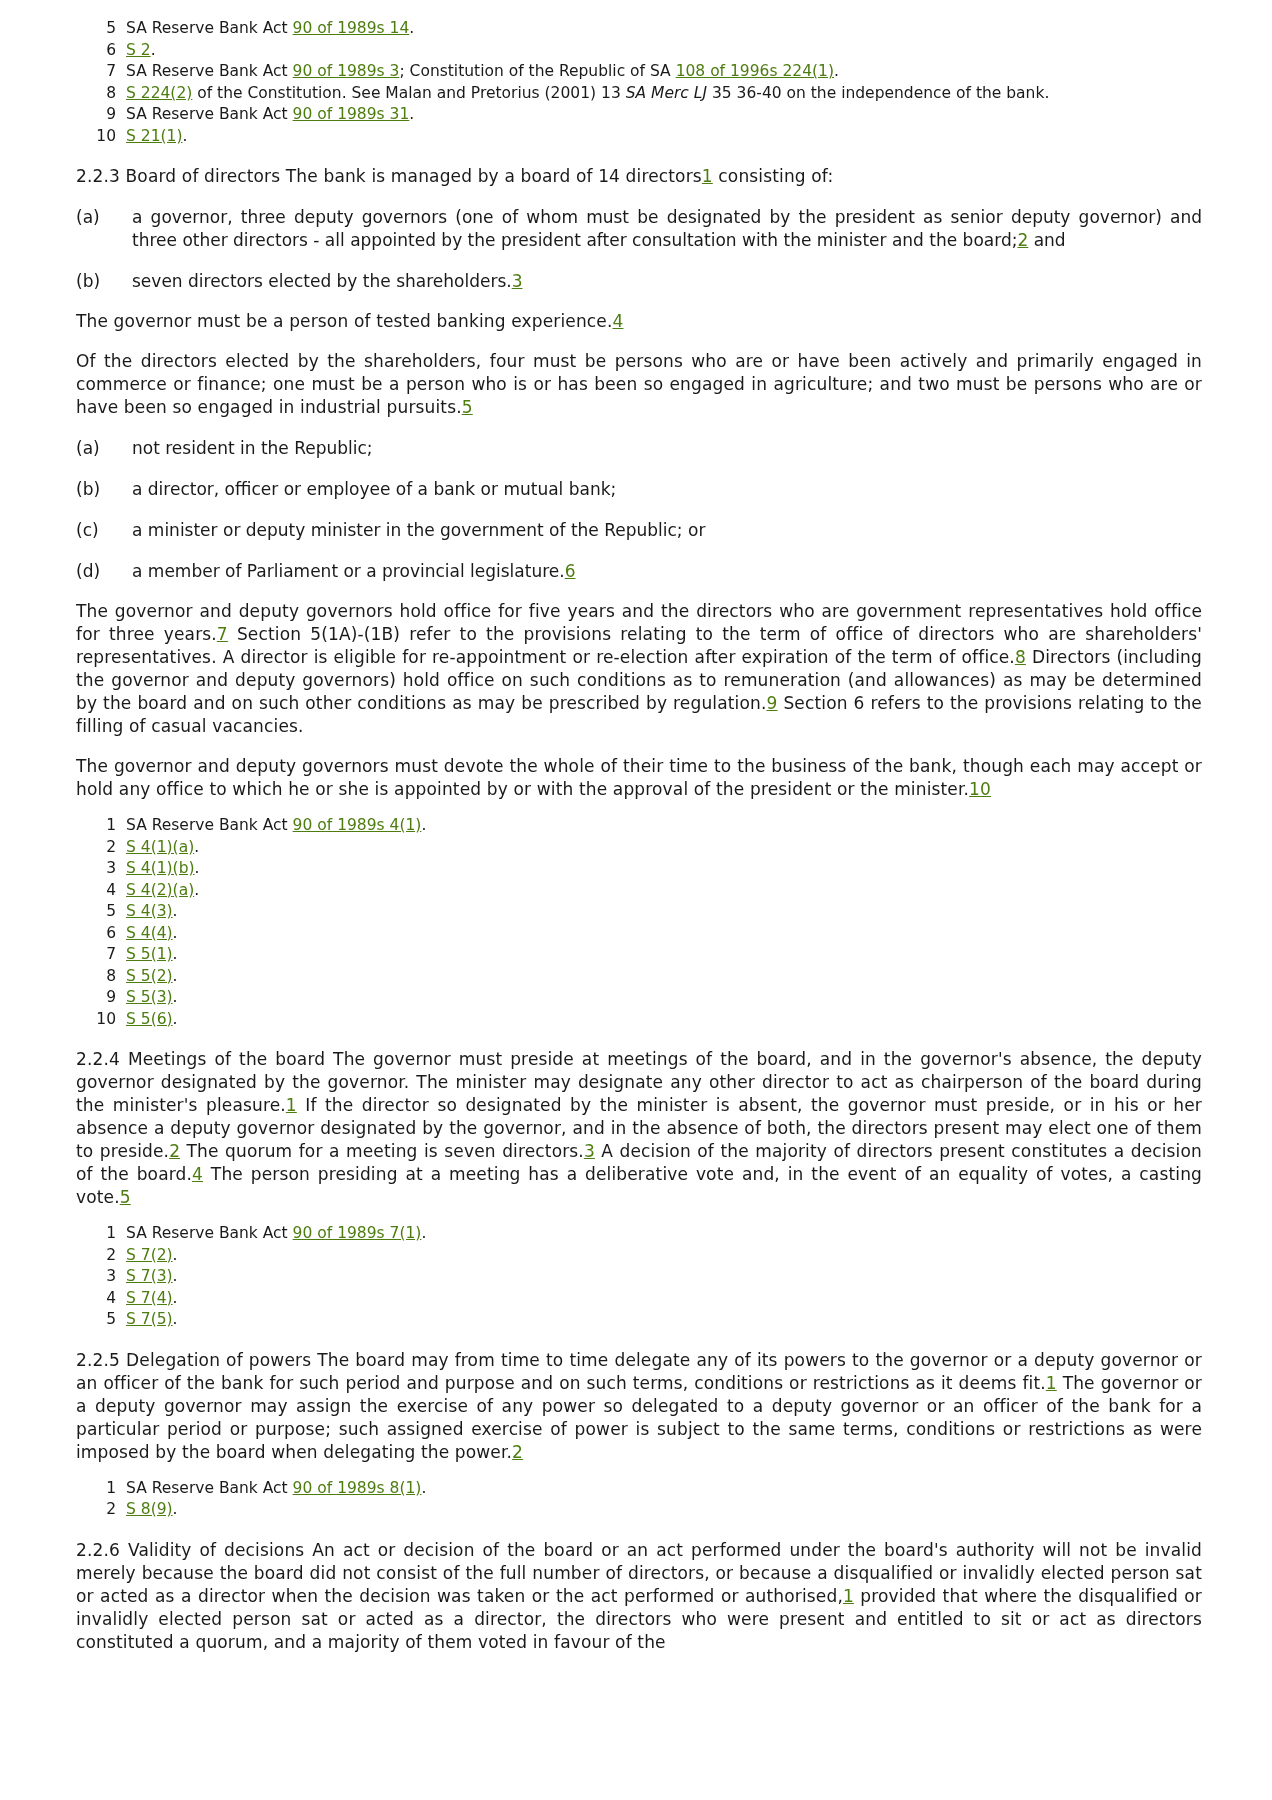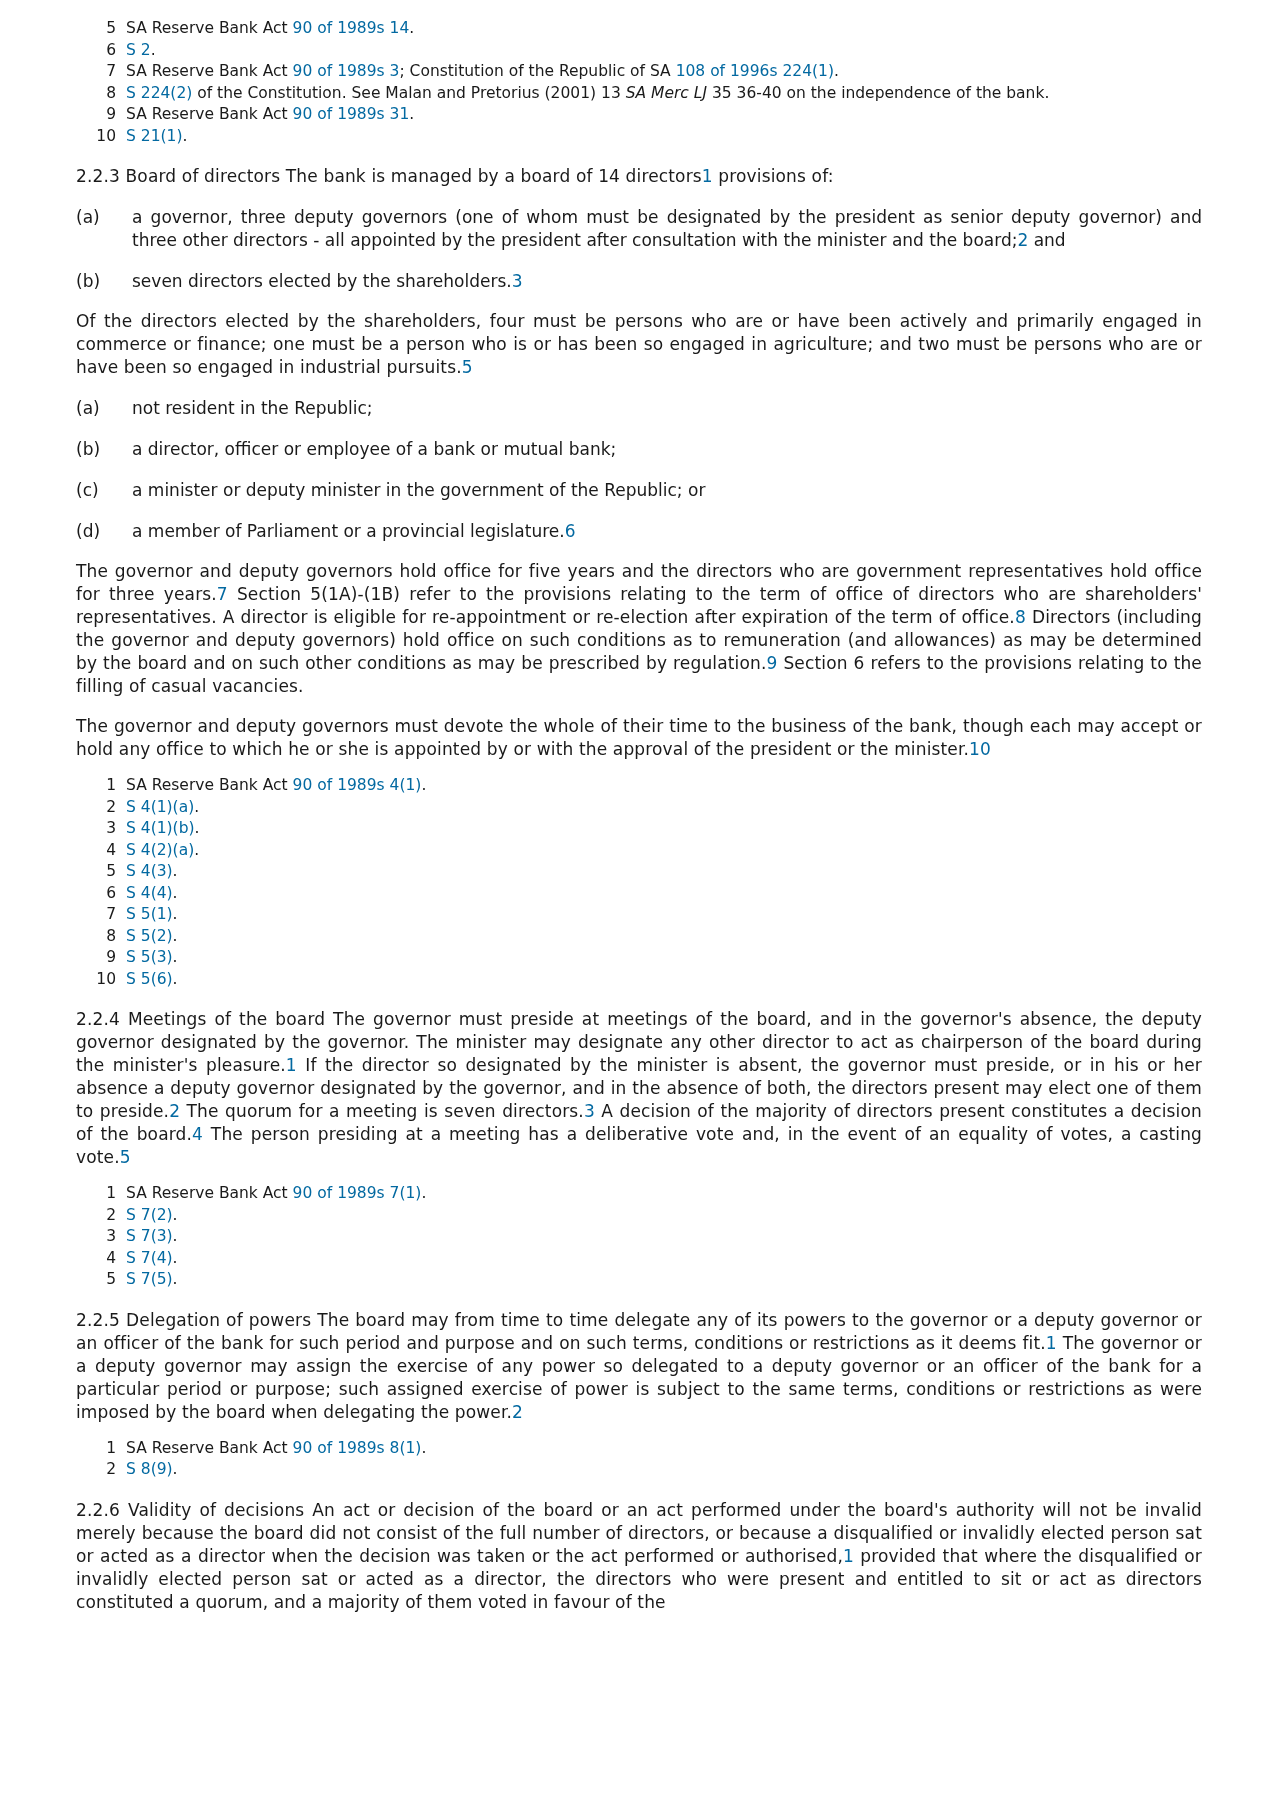--- a/index.html
+++ b/index.html
@@ -2,21 +2,21 @@
 <html><head>
   <meta charset="utf-8">
   <style>
     html, body { margin: 0; padding: 0; background: #ffffff; }
     body {
       width: 1272px; height: 1800px; overflow: hidden;
       font-family: "DejaVu Sans", sans-serif;
       color: #1a1a1a;
     }
     .page { position: relative; padding: 18px 70px 0 76px; }
-    a.lnk { color: #0369a1; cursor: pointer; }
+    a.lnk { color: #4d7c0f; text-decoration: underline; cursor: pointer; }
     .fnlist { margin: 0; padding: 0; list-style: none; font-size: 15.5px; line-height: 21.5px; }
     .fnlist li { display: flex; }
     .fnlist .num { width: 40px; text-align: right; padding-right: 10px; flex: none; }
     .fnlist .txt { flex: 1; }
     p.para {
       margin: 0; font-size: 17px; line-height: 23px; text-align: justify;
       letter-spacing: 0.15px;
     }
     p.gap-top { margin-top: 17px; }
     .head { font-weight: normal; }
@@ -54,32 +54,33 @@
       <span class="txt"><span>SA Reserve Bank Act </span><a class="lnk">90 of 1989s 31</a><span>.</span></span>
     </li>
     <li>
       <span class="num">10</span>
       <span class="txt"><a class="lnk">S 21(1)</a><span>.</span></span>
     </li>
   </ul>
 
   <div class="section-block">
     <p class="para">
-      <span class="head">2.2.3  Board of directors</span><span> The bank is managed by a board of 14 directors</span><a class="lnk">1</a><span> provisions of:</span>
+      <span class="head">2.2.3  Board of directors</span><span> The bank is managed by a board of 14 directors</span><a class="lnk">1</a><span> consisting of:</span>
     </p>
 
     <div class="item">
       <span class="lbl">(a)</span>
       <span class="body"><span> a governor, three deputy governors (one of whom must be designated by the president as senior deputy governor) and three other directors - all appointed by the president after consultation with the minister and the board;</span><a class="lnk">2</a><span> and</span></span>
     </div>
     <div class="item">
       <span class="lbl">(b)</span>
       <span class="body"><span>seven directors elected by the shareholders.</span><a class="lnk">3</a></span>
     </div>
 
+    <p class="para gap-top"><span>The governor must be a person of tested banking experience.</span><a class="lnk">4</a></p>
 
     <p class="para gap-top"><span>Of the directors elected by the shareholders, four must be persons who are or have been actively and primarily engaged in commerce or finance; one must be a person who is or has been so engaged in agriculture; and two must be persons who are or have been so engaged in industrial pursuits.</span><a class="lnk">5</a></p>
 
 
     <div class="item">
       <span class="lbl">(a)</span>
       <span class="body">not resident in the Republic;</span>
     </div>
     <div class="item">
       <span class="lbl">(b)</span>

